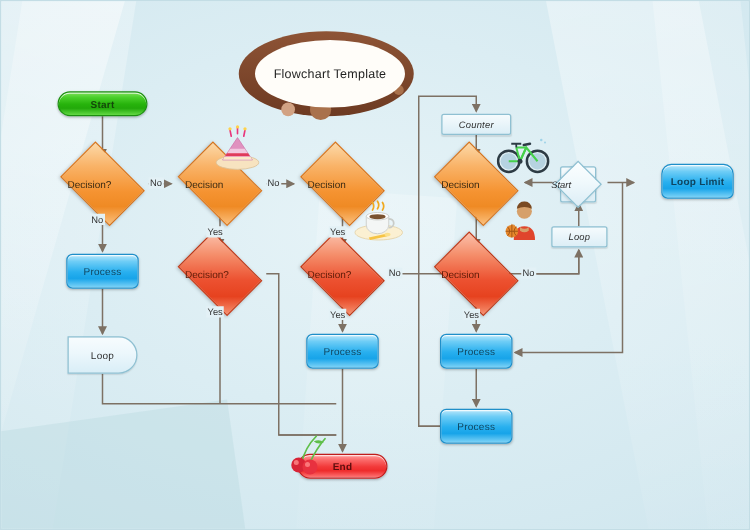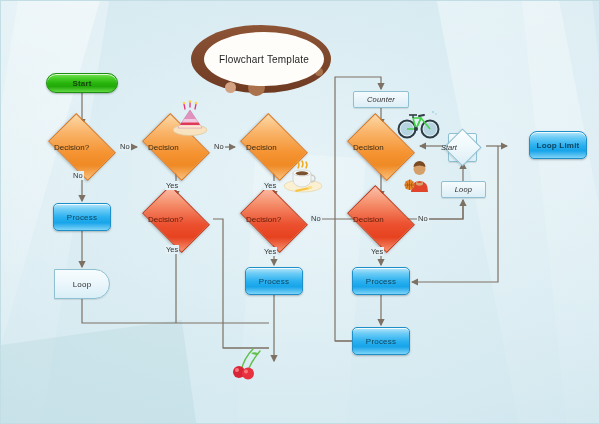--- a/index.html
+++ b/index.html
@@ -264,20 +264,23 @@
     <div class="face"></div>
     <div class="lbl">
         <span>Decision?</span>
       </div>
   </div>
 
   <div class="node proc" style="left:244px;top:266px;width:58px;height:28px;">
     <span>Process</span>
   </div>
 
+  <div class="node term-end" style="left:237px;top:362px;width:72px;height:20px;">
+    <span>End</span>
+  </div>
 
   <div class="node pale" style="left:352px;top:90px;width:56px;height:17px;font-size:7.5px;">
     <span>Counter</span>
   </div>
 
   <div class="dia orange" style="left:352px;top:126px;width:56px;height:40px;">
     <div class="face"></div>
     <div class="lbl">
         <span>Decision</span>
       </div>

